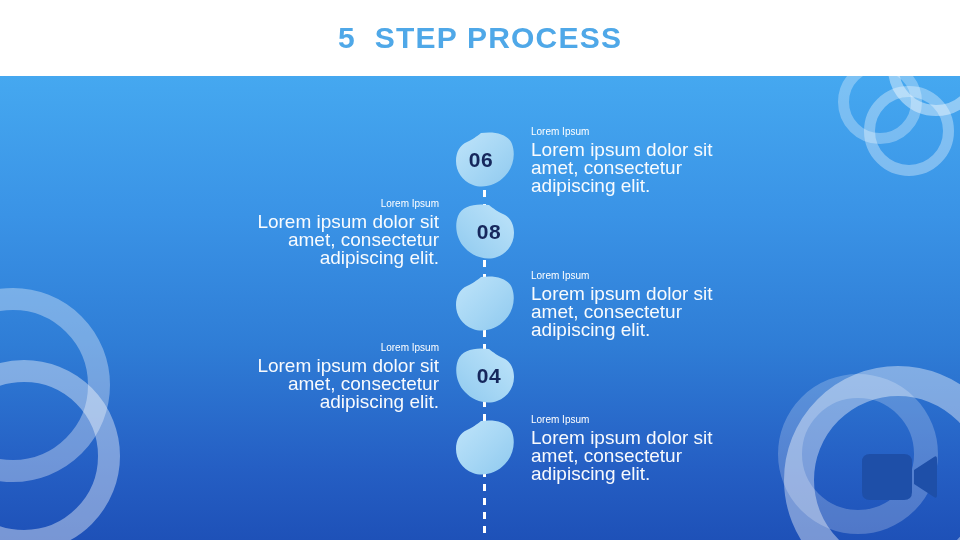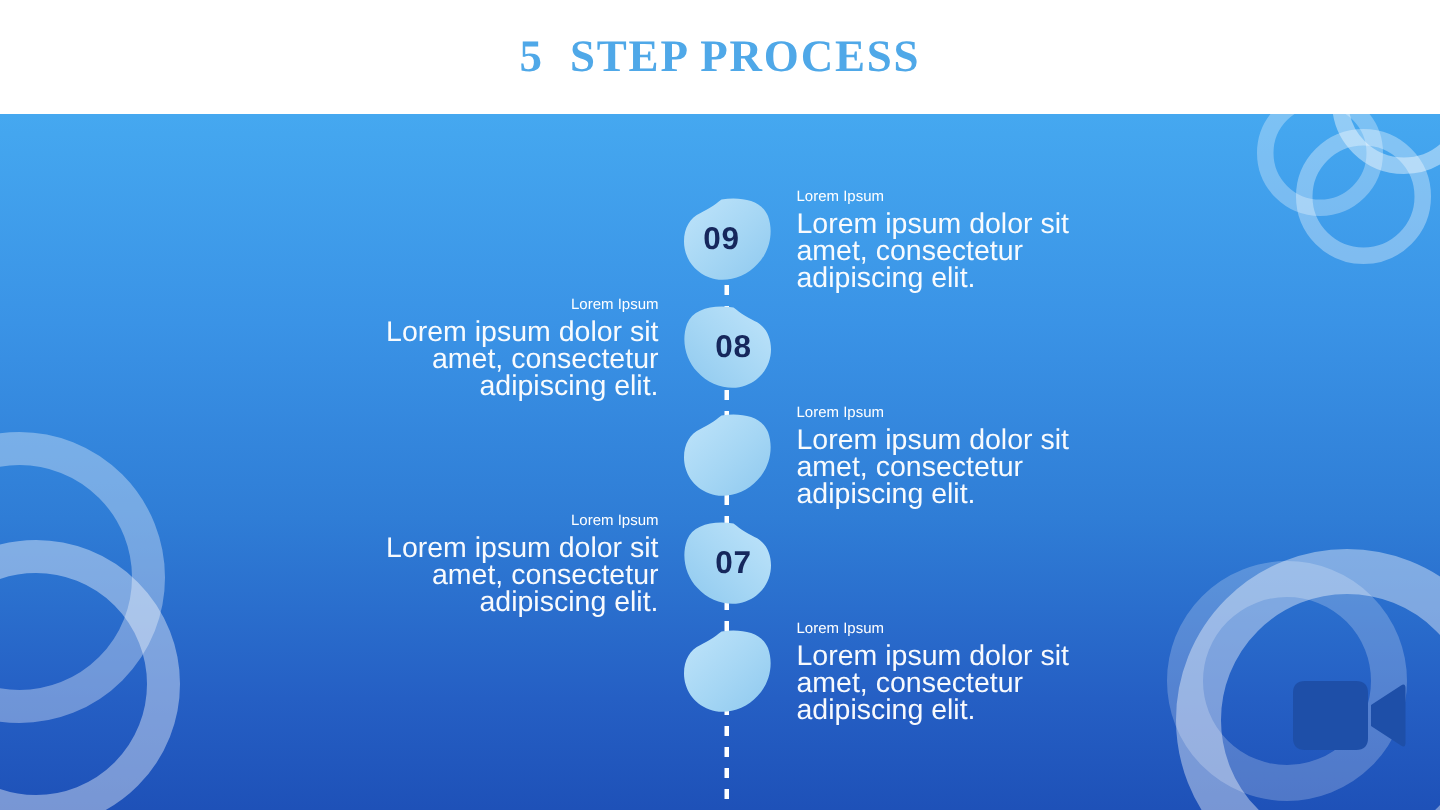--- a/index.html
+++ b/index.html
@@ -15,21 +15,21 @@
 
   
   #header{
     position:absolute;left:0;top:0;width:960px;height:76px;
     background:#ffffff;z-index:6;
     display:flex;align-items:center;justify-content:center;
   }
   #title{
     font-size:30px;font-weight:bold;letter-spacing:1.2px;
     color:#4fa8e8;white-space:pre;
-    font-family:Liberation Serif, serif;
+    font-family:Liberation Sans, sans-serif;
   }
 
   
   #canvas{
     position:absolute;left:0;top:76px;width:960px;height:464px;overflow:hidden;
     background:linear-gradient(180deg,#45a8f0 0%,#3a93e6 30%,#2f7dd6 58%,#255fc4 84%,#1e51b8 100%);
   }
 
   
   .deco{position:absolute;border-style:solid;border-radius:50%;pointer-events:none;}
@@ -149,21 +149,21 @@
         </defs>
         <path d="M26 2
                  C40 0 53 3 57 13
                  C61 24 58 37 50 45
                  C42 54 28 58 18 54
                  C7 50 1 40 1 30
                  C1 21 5 14 12 11
                  C18 8 21 6 26 2 Z" fill="url(#bg0)"></path>
       </svg>
     </div>
-    <div class="num">09</div>
+    <div class="num">06</div>
     <div class="txt">
       <div class="t-head">Lorem Ipsum</div>
       <div class="t-body">Lorem ipsum dolor sit amet, consectetur adipiscing elit.</div>
     </div>
   </div>
         <div class="step side-left" style="top: 127px; left: 455px; width: 60px;">
     <div class="blob">
       <svg viewBox="0 0 60 58" xmlns="http://www.w3.org/2000/svg">
         <defs>
           <linearGradient id="bg1" x1="0" y1="0" x2="1" y2="1">
@@ -223,21 +223,21 @@
         </defs>
         <path d="M26 2
                  C40 0 53 3 57 13
                  C61 24 58 37 50 45
                  C42 54 28 58 18 54
                  C7 50 1 40 1 30
                  C1 21 5 14 12 11
                  C18 8 21 6 26 2 Z" fill="url(#bg3)"></path>
       </svg>
     </div>
-    <div class="num">07</div>
+    <div class="num">04</div>
     <div class="txt">
       <div class="t-head">Lorem Ipsum</div>
       <div class="t-body">Lorem ipsum dolor sit amet, consectetur adipiscing elit.</div>
     </div>
   </div>
         <div class="step side-right" style="top: 343px; left: 455px; width: 60px;">
     <div class="blob">
       <svg viewBox="0 0 60 58" xmlns="http://www.w3.org/2000/svg">
         <defs>
           <linearGradient id="bg4" x1="0" y1="0" x2="1" y2="1">

